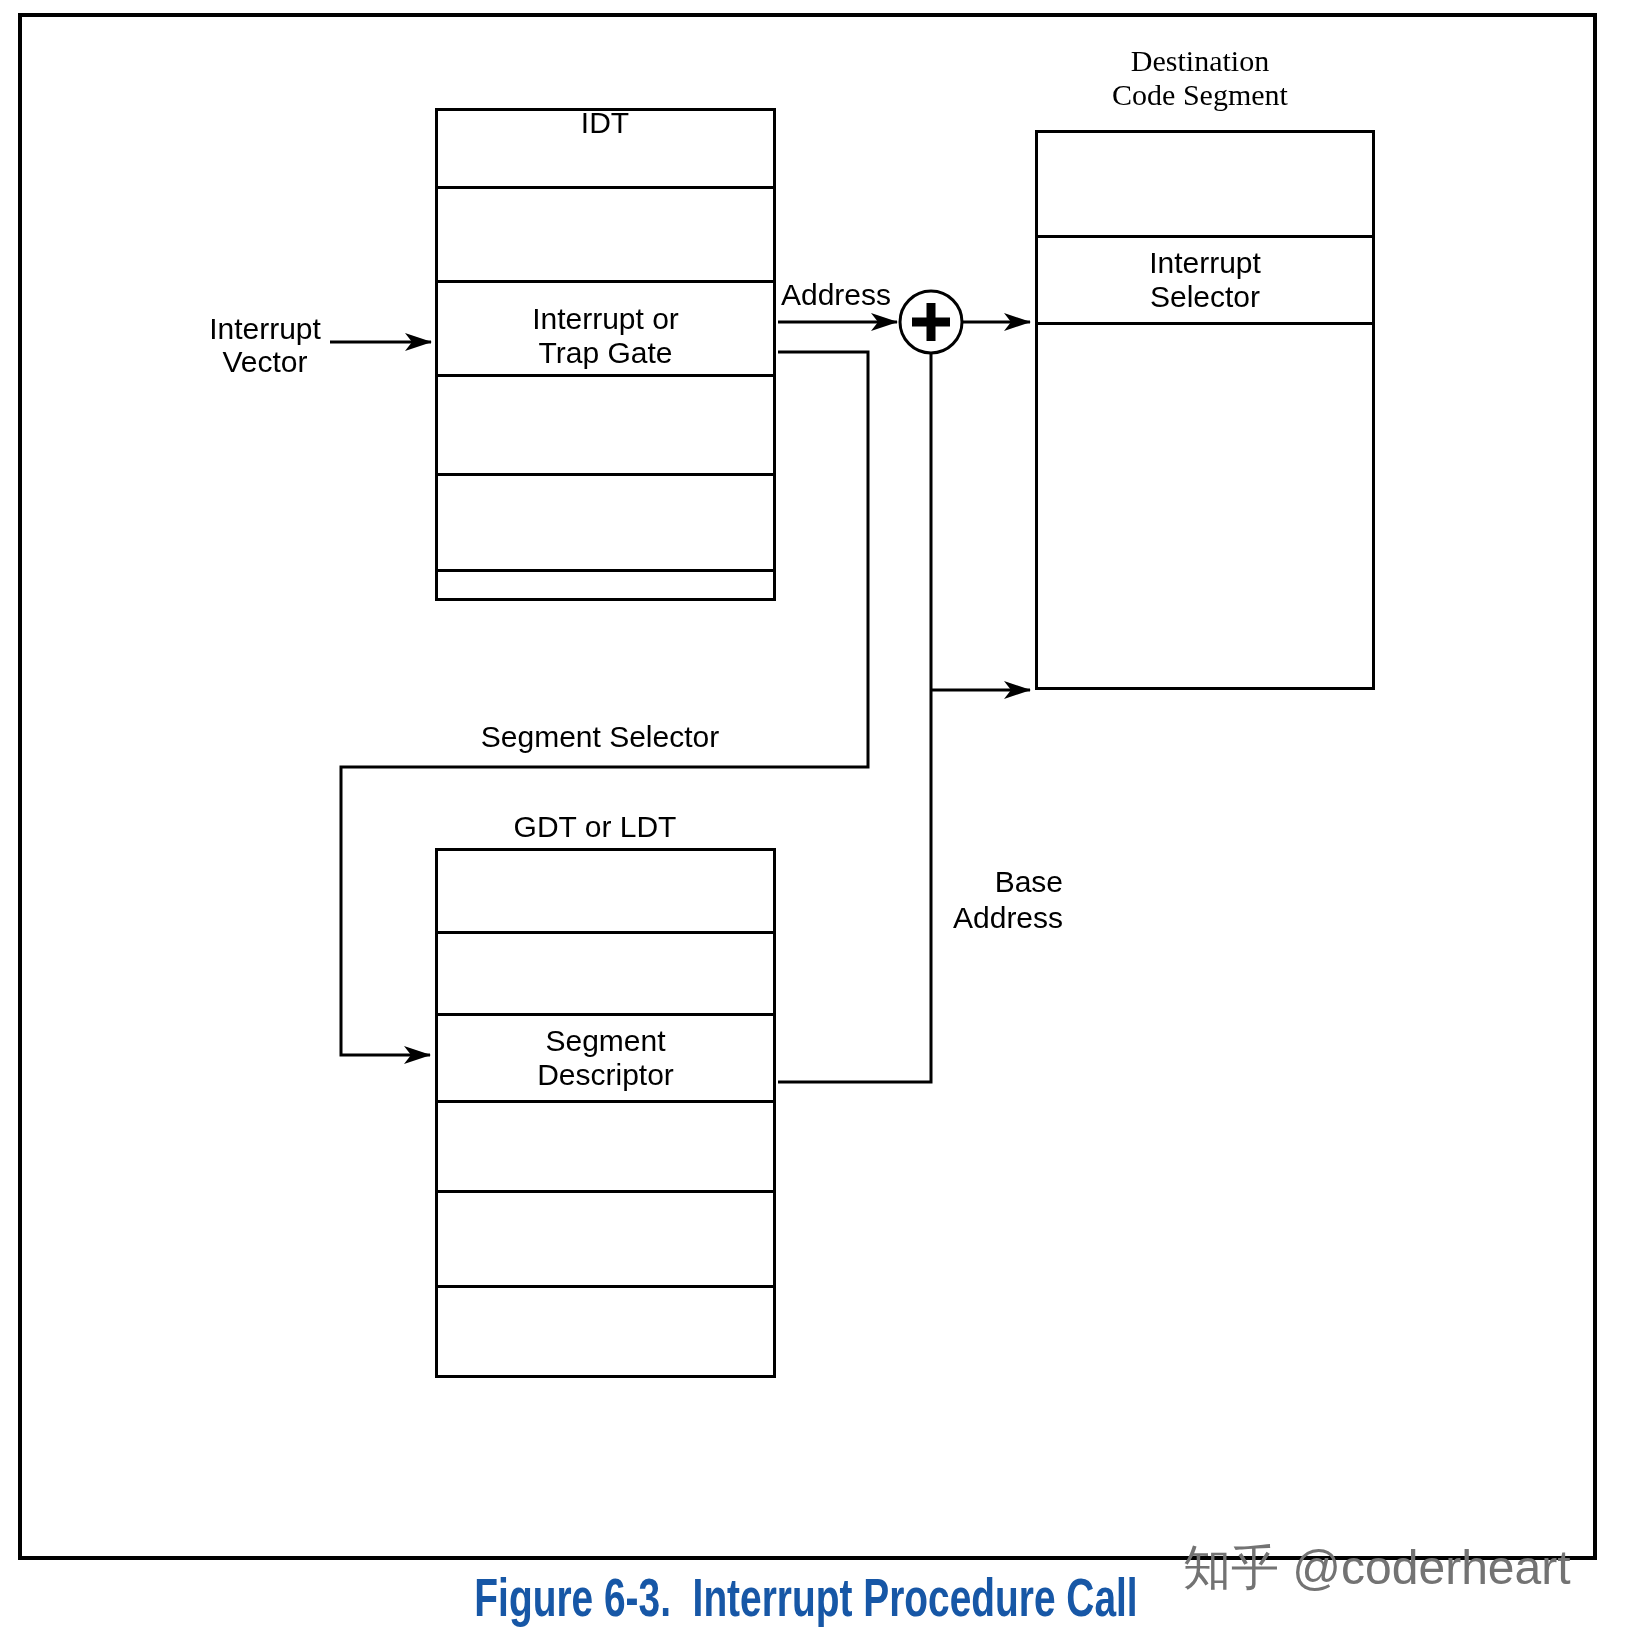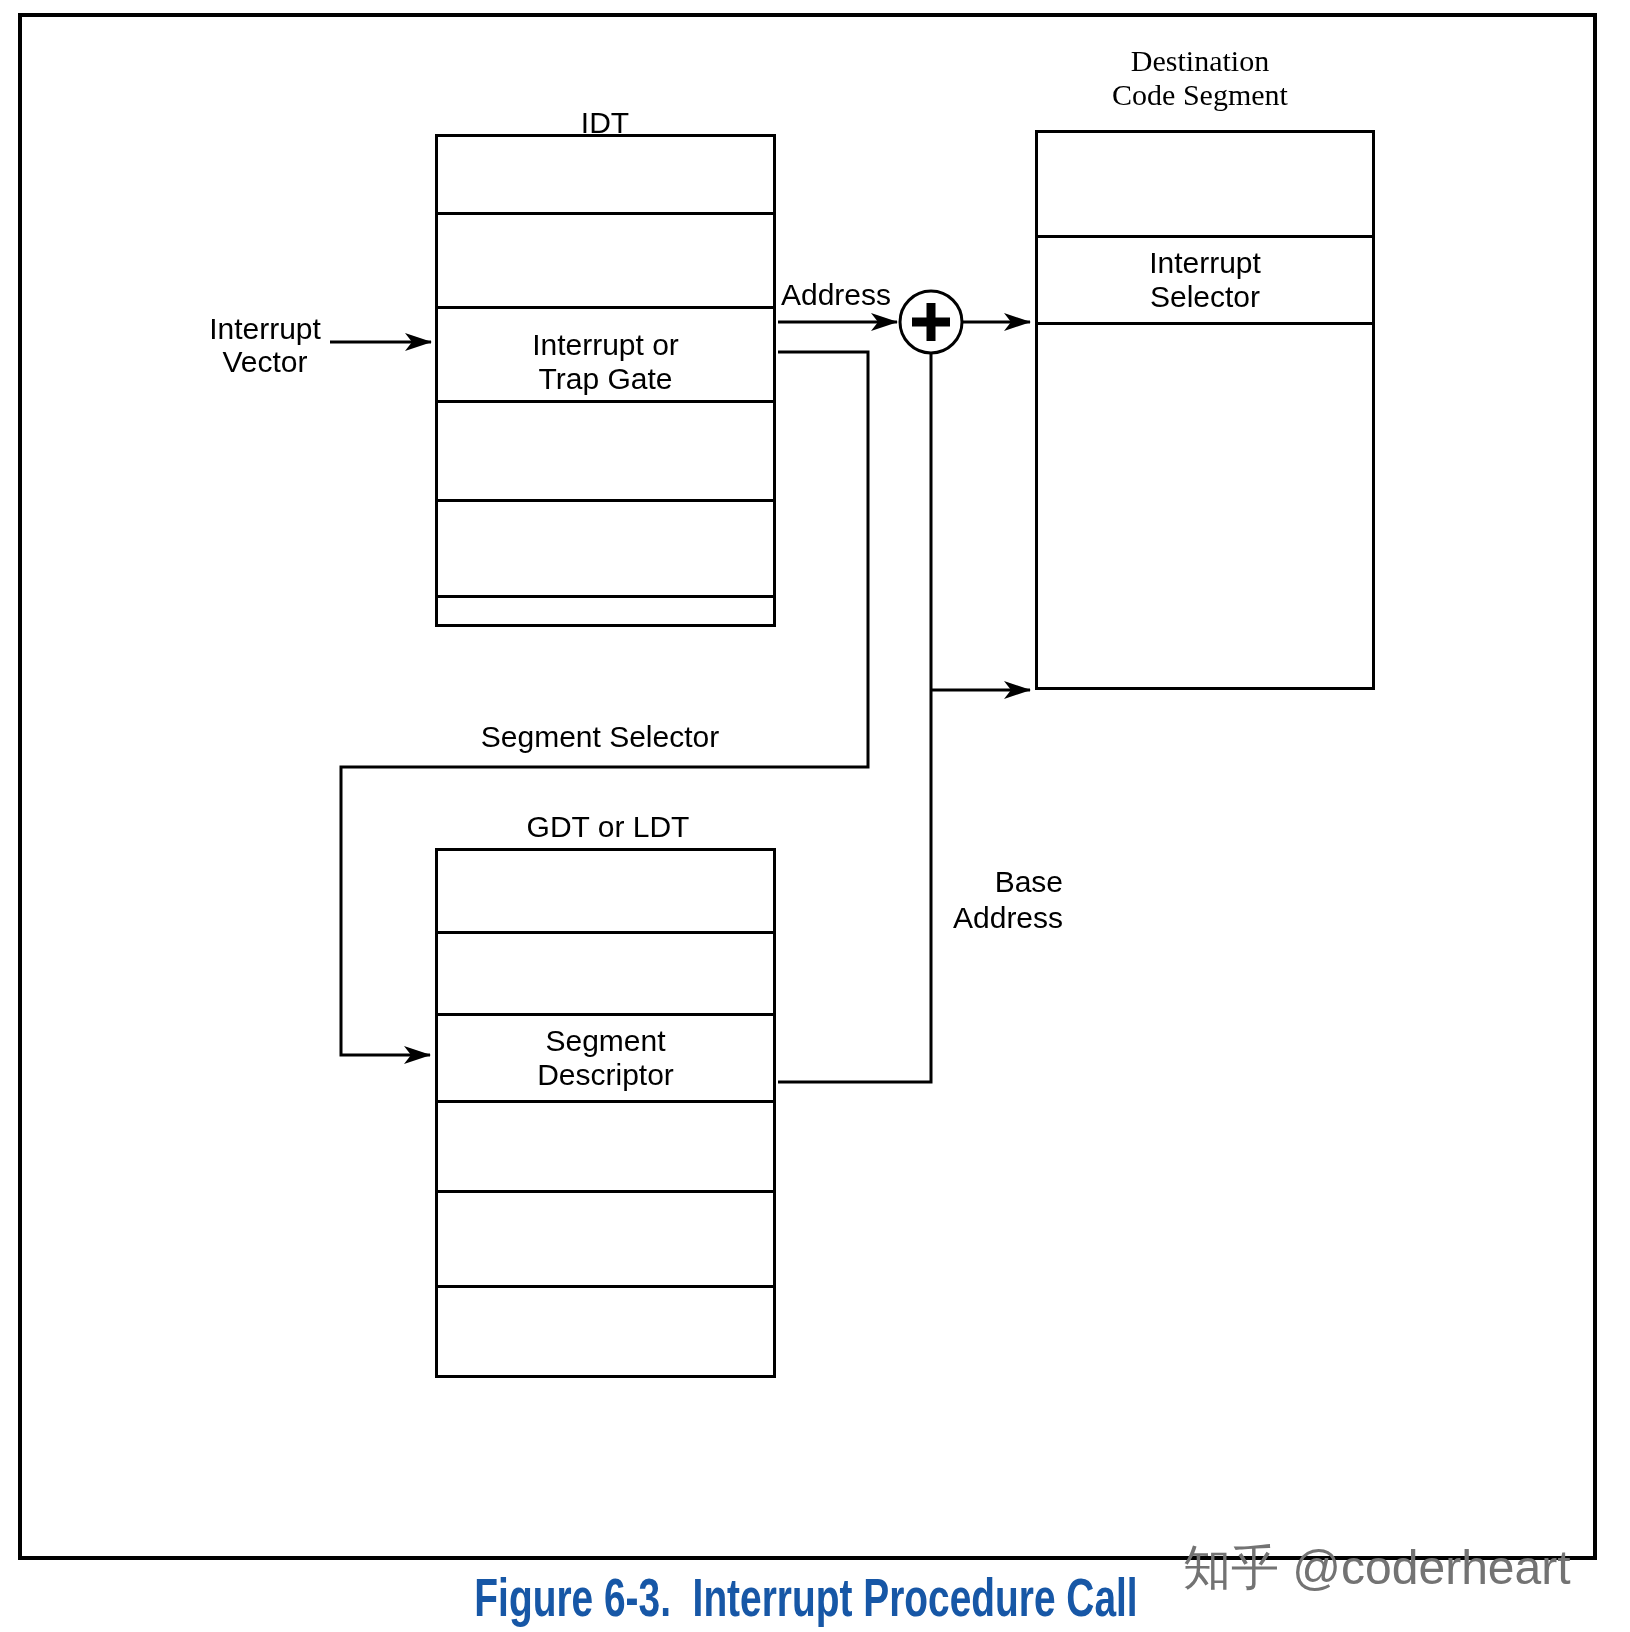--- a/index.html
+++ b/index.html
@@ -49,28 +49,28 @@
 
   <div class="lbl center" style="left:836px; top:278px;">Address</div>
 
   <div class="lbl center" style="left:1200px; top:44px; line-height:34px;font-family:Liberation Serif, serif;">
     <span class="ln">Destination</span>
     <span class="ln">Code Segment</span>
   </div>
 
   <div class="lbl center" style="left:600px; top:720px;">Segment Selector</div>
 
-  <div class="lbl center" style="left:608px; top:810px;">GDT or LDT</div>
+  <div class="lbl center" style="left:595px; top:810px;">GDT or LDT</div>
 
   <div class="lbl" style="left:953px; top:864px; line-height:36px;">
     <span class="ln">Base</span>
     <span class="ln">Address</span>
   </div>
 
-  <div class="tbl" style="left:435px; top:134px; width:341px; height:493px;gap:14px;">
+  <div class="tbl" style="left:435px; top:108px; width:341px; height:493px;gap:14px;">
     <div class="row" style="height:78px;"></div>
     <div class="row" style="height:80px;"></div>
     <div class="row" style="height:80px;">
       <span>Interrupt or</span>
       <span>Trap Gate</span>
     </div>
     <div class="row" style="height:85px;"></div>
     <div class="row" style="height:82px;"></div>
     <div class="row" style="height:88px;"></div>
   </div>

